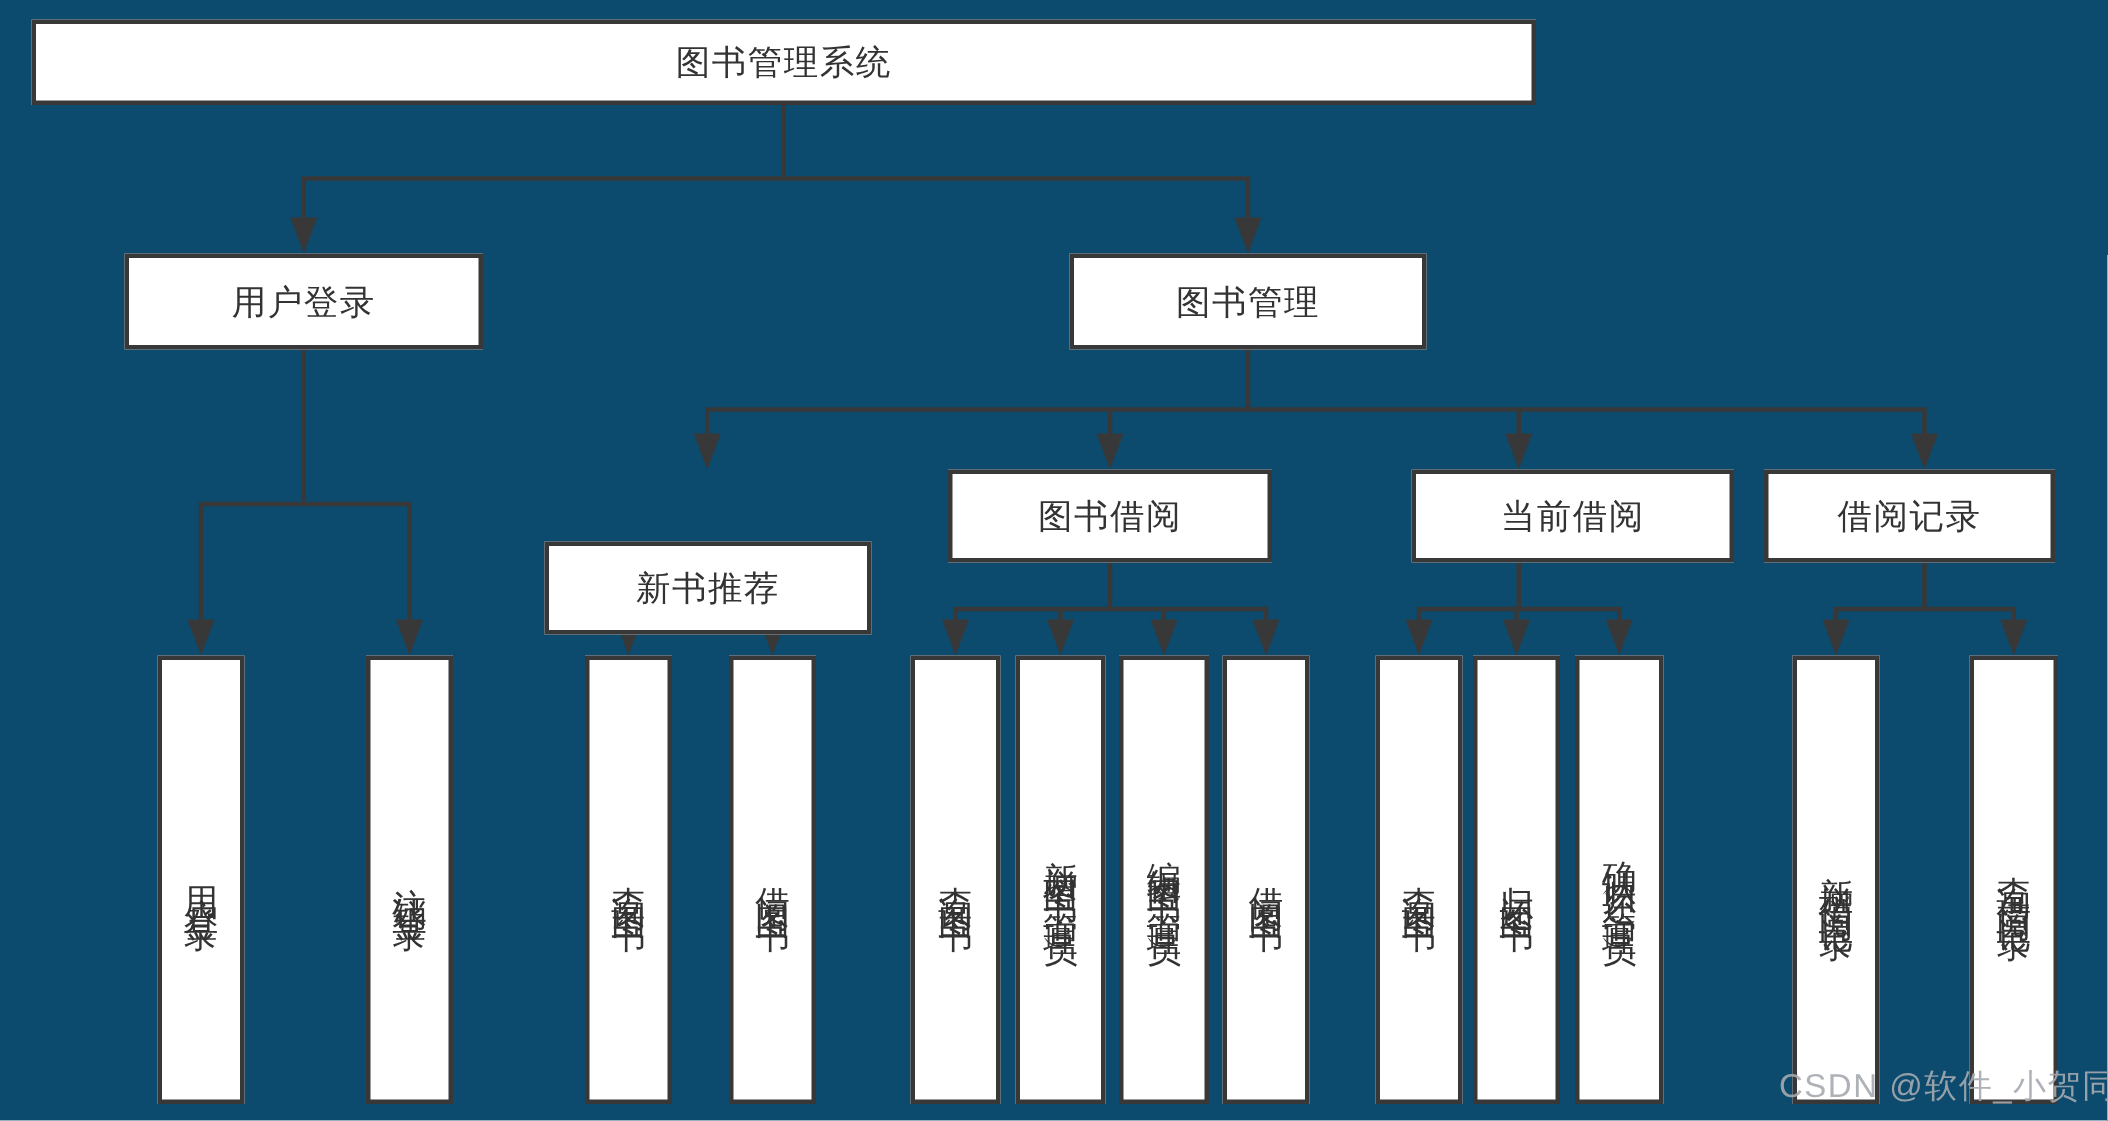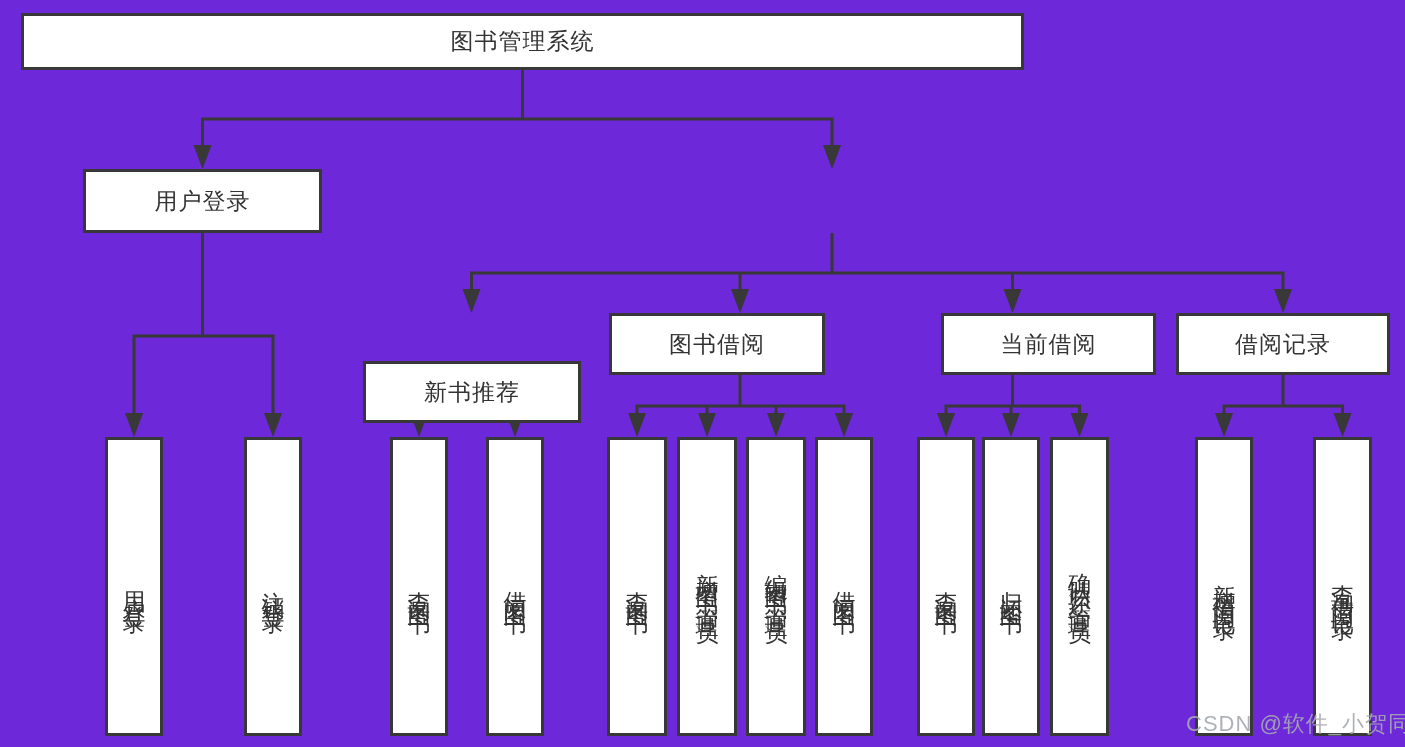--- a/index.html
+++ b/index.html
@@ -5,21 +5,21 @@
   html, body {
     margin: 0;
     padding: 0;
     background: #ffffff;
     font-family: "Liberation Sans", "DejaVu Sans", sans-serif;
   }
   #canvas {
     position: relative;
     width: 1405px;
     height: 747px;
-    background: #6d28d9;
+    background: #0c4a6e;
     overflow: hidden;
   }
   #connectors {
     position: absolute;
     left: 0; top: 0;
     width: 1405px; height: 747px;
     z-index: 1;
   }
   .node {
     position: absolute;
@@ -115,31 +115,34 @@
     <polygon class="head" points="1333.5,413 1351.5,413 1342.5,437"></polygon>
   </svg>
 
   <div class="node" style="left:21px; top:13px; width:1003px; height:57px;">
     <span>图书管理系统</span>
   </div>
 
   <div class="node" style="left:83px; top:169px; width:239px; height:64px;">
     <span>用户登录</span>
   </div>
+  <div class="node" style="left:713px; top:169px; width:238px; height:64px;">
+    <span>图书管理</span>
+  </div>
 
   <div class="node" style="left:363px; top:313px; width:218px; height:62px;margin-top:48px;">
     <span>新书推荐</span>
   </div>
-  <div class="node" style="left:609px; top:313px; width:216px; height:62px;">
+  <div class="node" style="left:632px; top:313px; width:216px; height:62px;">
     <span>图书借阅</span>
   </div>
   <div class="node" style="left:905px; top:313px; width:215px; height:62px;margin-left:36px;">
     <span>当前借阅</span>
   </div>
-  <div class="node" style="left:1176px; top:313px; width:214px; height:62px;align-items:center;">
+  <div class="node" style="left:1176px; top:313px; width:194px; height:62px;align-items:center;">
     <span>借阅记录</span>
   </div>
 
   <div class="leaf" style="left:105px; top:437px; width:58px; height:299px;">
     <span class="vtext">用户登录</span>
   </div>
   <div class="leaf" style="left:244px; top:437px; width:58px; height:299px;">
     <span class="vtext">注销登录</span>
   </div>
 

